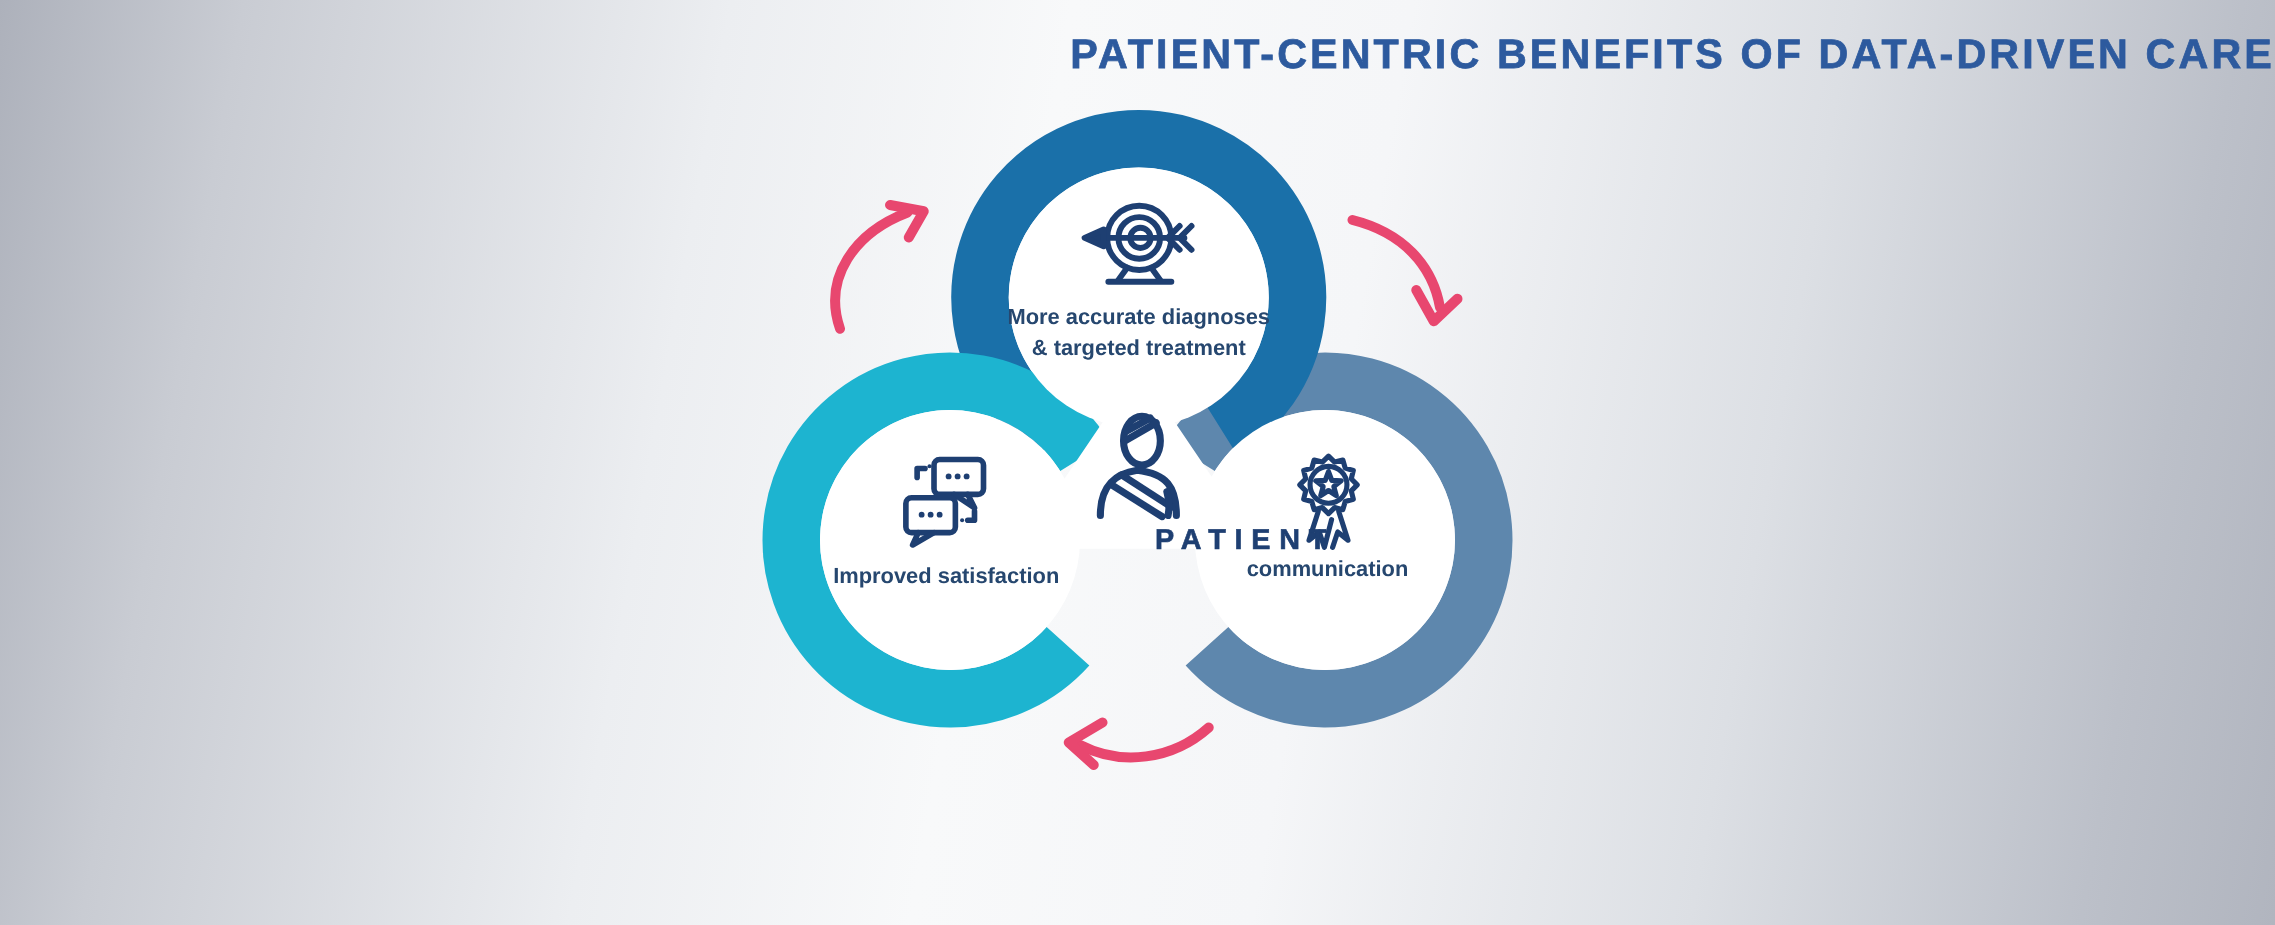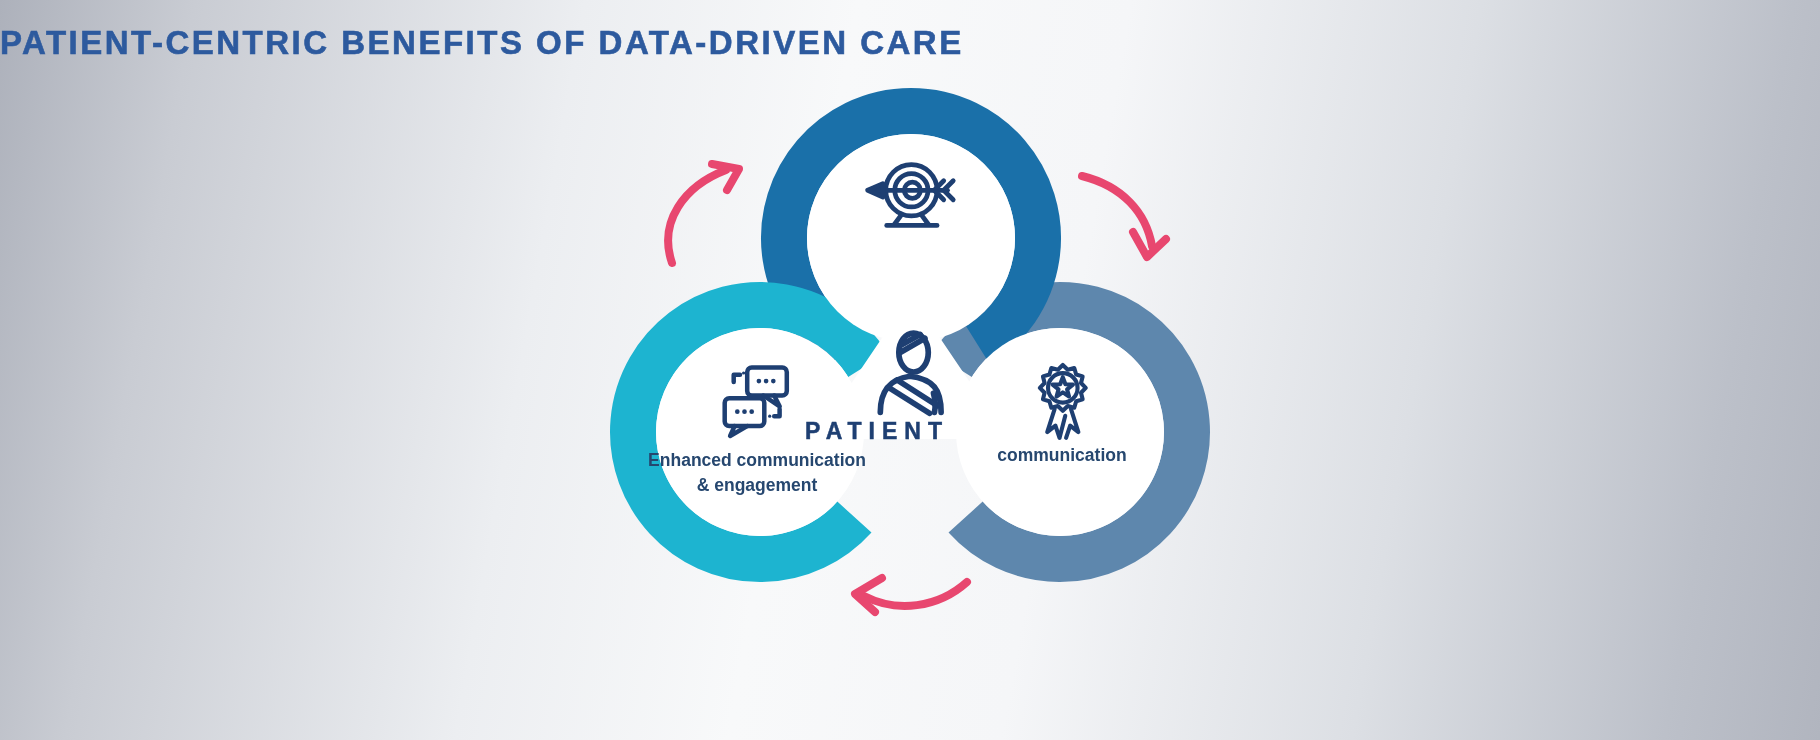--- a/index.html
+++ b/index.html
@@ -18,21 +18,21 @@
       #f5f6f8 58%,
       #dcdfe4 76%,
       #bcc0c9 92%,
       #b1b5bf 100%);
   }
 
   .title {
     position: absolute;
     left: 0; top: 24px;
     width: 1820px;
-    text-align: left;
+    text-align: right;
     font-size: 33px;
     font-weight: bold;
     letter-spacing: 2.5px;
     color: #2d5a9e;
     -webkit-text-stroke: 0.6px #2d5a9e;
   }
 
   svg.diagram {
     position: absolute;
     left: 0; top: 0;
@@ -46,23 +46,23 @@
     font-weight: bold;
     line-height: 25px;
     color: #26476f;
   }
   .label-top   { left: 711px; top: 241px; }
   .label-left  { left: 557px; top: 448px; }
   .label-right { left: 862px; top: 443px; }
 
   .patient-label {
     position: absolute;
-    left: 798px; top: 418px;
+    left: 768px; top: 418px;
     width: 300px;
-    text-align: left;
+    text-align: right;
     font-size: 23px;
     font-weight: bold;
     letter-spacing: 7px;
     text-indent: 7px;
     color: #1e3f72;
     -webkit-text-stroke: 0.5px #1e3f72;
   }
 </style>
 </head>
 <body>
@@ -143,24 +143,27 @@
       <ellipse cx="49" cy="30" rx="15.5" ry="20.5"></ellipse>
       <path d="M 36 22 L 56 11"></path>
       <path d="M 35 30 L 61 15"></path>
       <path d="M 14 93 C 14 69 25 58 45 55 C 70 58 78 69 78 93"></path>
       <path d="M 23 67 L 66 94"></path>
       <path d="M 32 59 L 74 86"></path>
       <path d="M 70 73 C 72 80 72 88 71 93"></path>
     </g>
   </svg>
 
+  <div class="node-label label-top">
+    <div>More accurate diagnoses</div>
+    <div>&amp; targeted treatment</div>
+  </div>
 
   <div class="node-label label-left">
-    <div>Enhanced communication</div>
-    <div>&amp; engagement</div>
+    <div>Improved satisfaction</div>
   </div>
 
   <div class="node-label label-right">
     <div>communication</div>
   </div>
 
   <div class="patient-label">PATIENT</div>
 
 </div>
 

